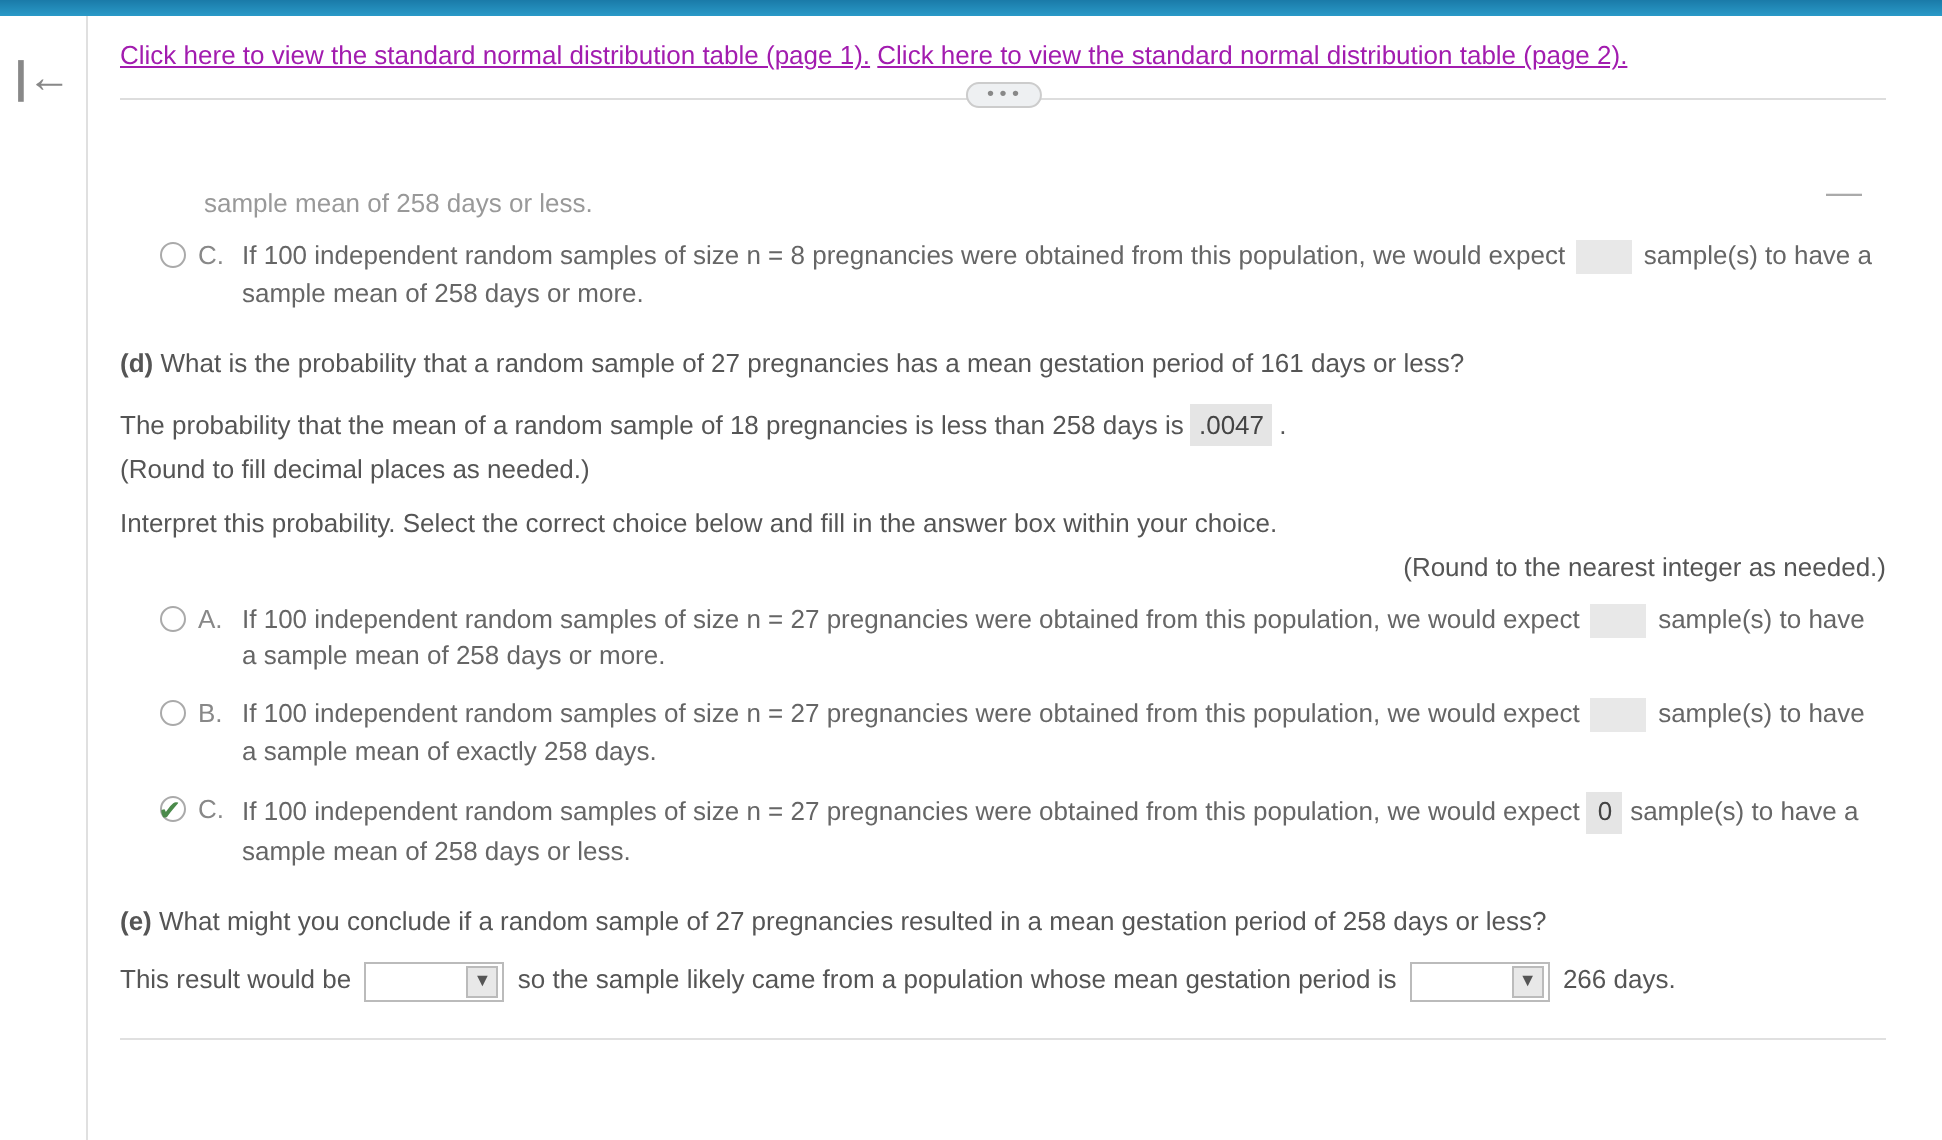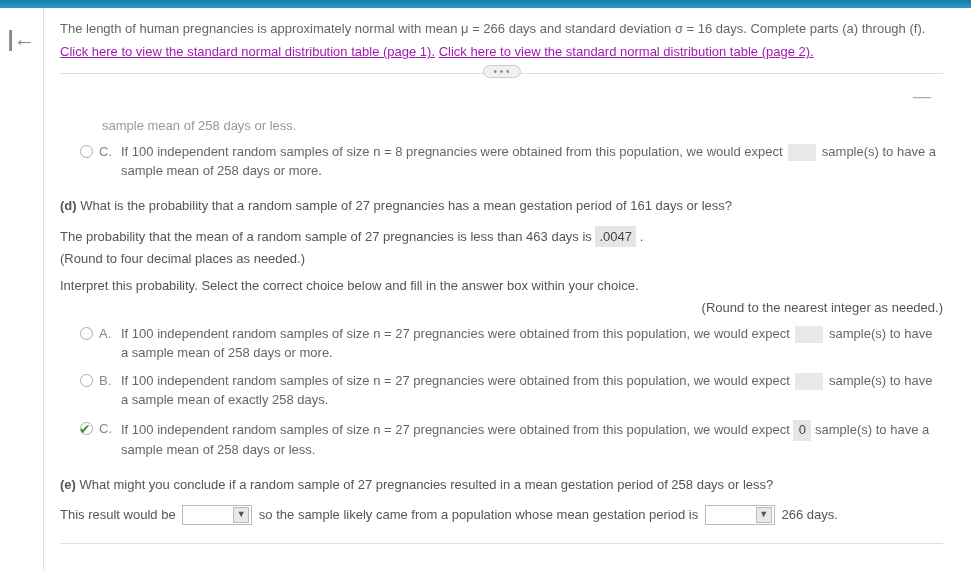--- a/index.html
+++ b/index.html
@@ -188,21 +188,20 @@
 </head>
 <body>
 
 <div class="top-bar"></div>
 <div class="container">
   <div class="left-col">
     <div class="collapse-btn">|←</div>
   </div>
   <div class="main">
 
-    <div class="intro">The length of human pregnancies is approximately normal with mean μ = 266 days and standard deviation σ = 16 days. Complete parts (a) through (f).</div>
     <div>
       <span class="link">Click here to view the standard normal distribution table (page 1).</span>
       <span> </span>
       <span class="link">Click here to view the standard normal distribution table (page 2).</span>
     </div>
 
     <div class="divider-wrap">
       <div class="ellipsis-badge">• • •</div>
     </div>
 
@@ -217,23 +216,23 @@
         <span>If 100 independent random samples of size n = 8 pregnancies were obtained from this population, we would expect </span><span class="input-box"></span><span> sample(s) to have a sample mean of 258 days or more.</span>
       </div>
     </div>
 
     <div class="question-label">
       <b>(d)</b>
       <span>What is the probability that a random sample of 27 pregnancies has a mean gestation period of 161 days or less?</span>
     </div>
 
     <div class="answer-line">
-      <span>The probability that the mean of a random sample of 27 pregnancies is less than 463 days is </span><span class="input-filled">.0047</span><span> .</span>
-    </div>
-    <div class="small-note">(Round to four decimal places as needed.)</div>
+      <span>The probability that the mean of a random sample of 18 pregnancies is less than 258 days is </span><span class="input-filled">.0047</span><span> .</span>
+    </div>
+    <div class="small-note">(Round to fill decimal places as needed.)</div>
 
     <div class="section-spacer"></div>
 
     <div class="answer-line">Interpret this probability. Select the correct choice below and fill in the answer box within your choice.</div>
     <div class="small-note" style="margin-bottom:10px;text-align:right;">(Round to the nearest integer as needed.)</div>
 
     <div class="option-row">
       <div class="radio"></div>
       <div class="opt-letter">A.</div>
       <div class="opt-text">

